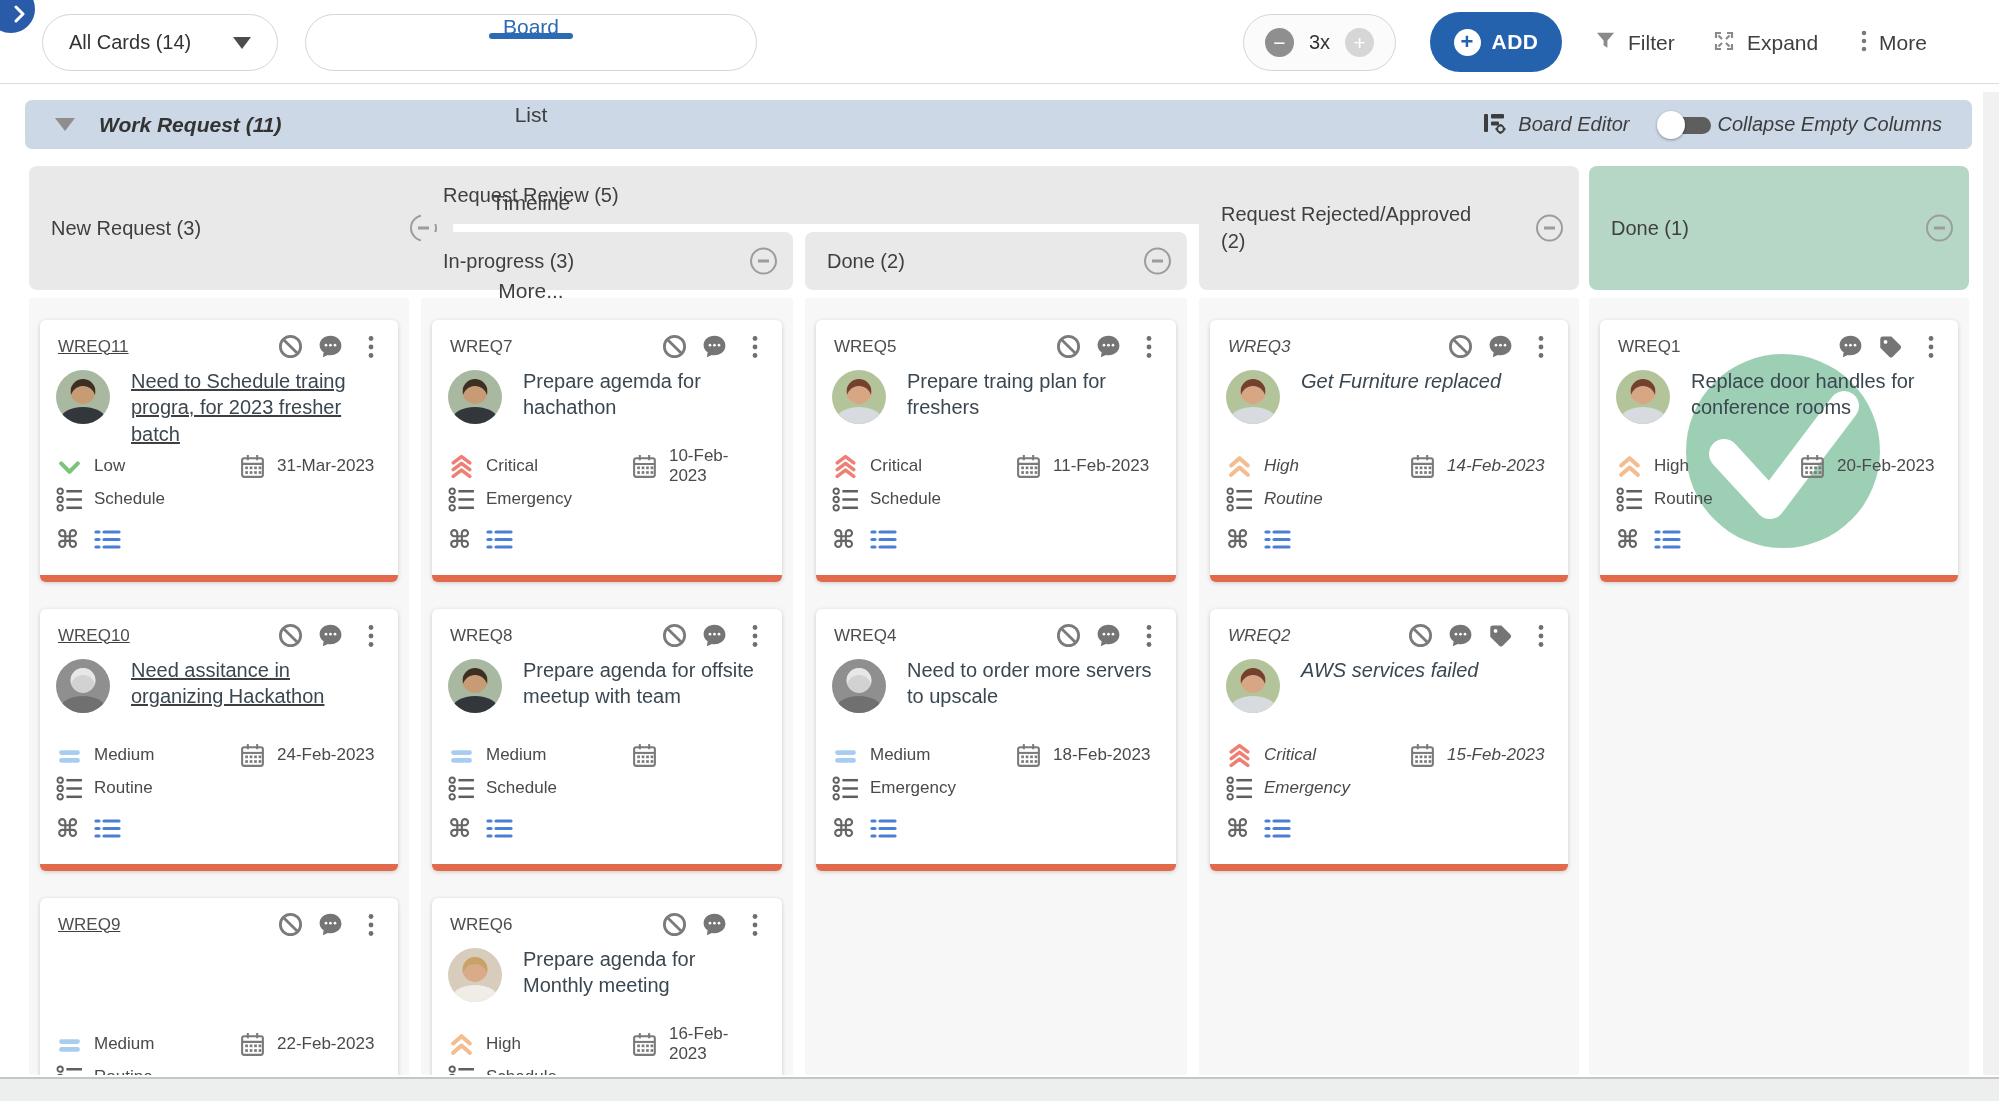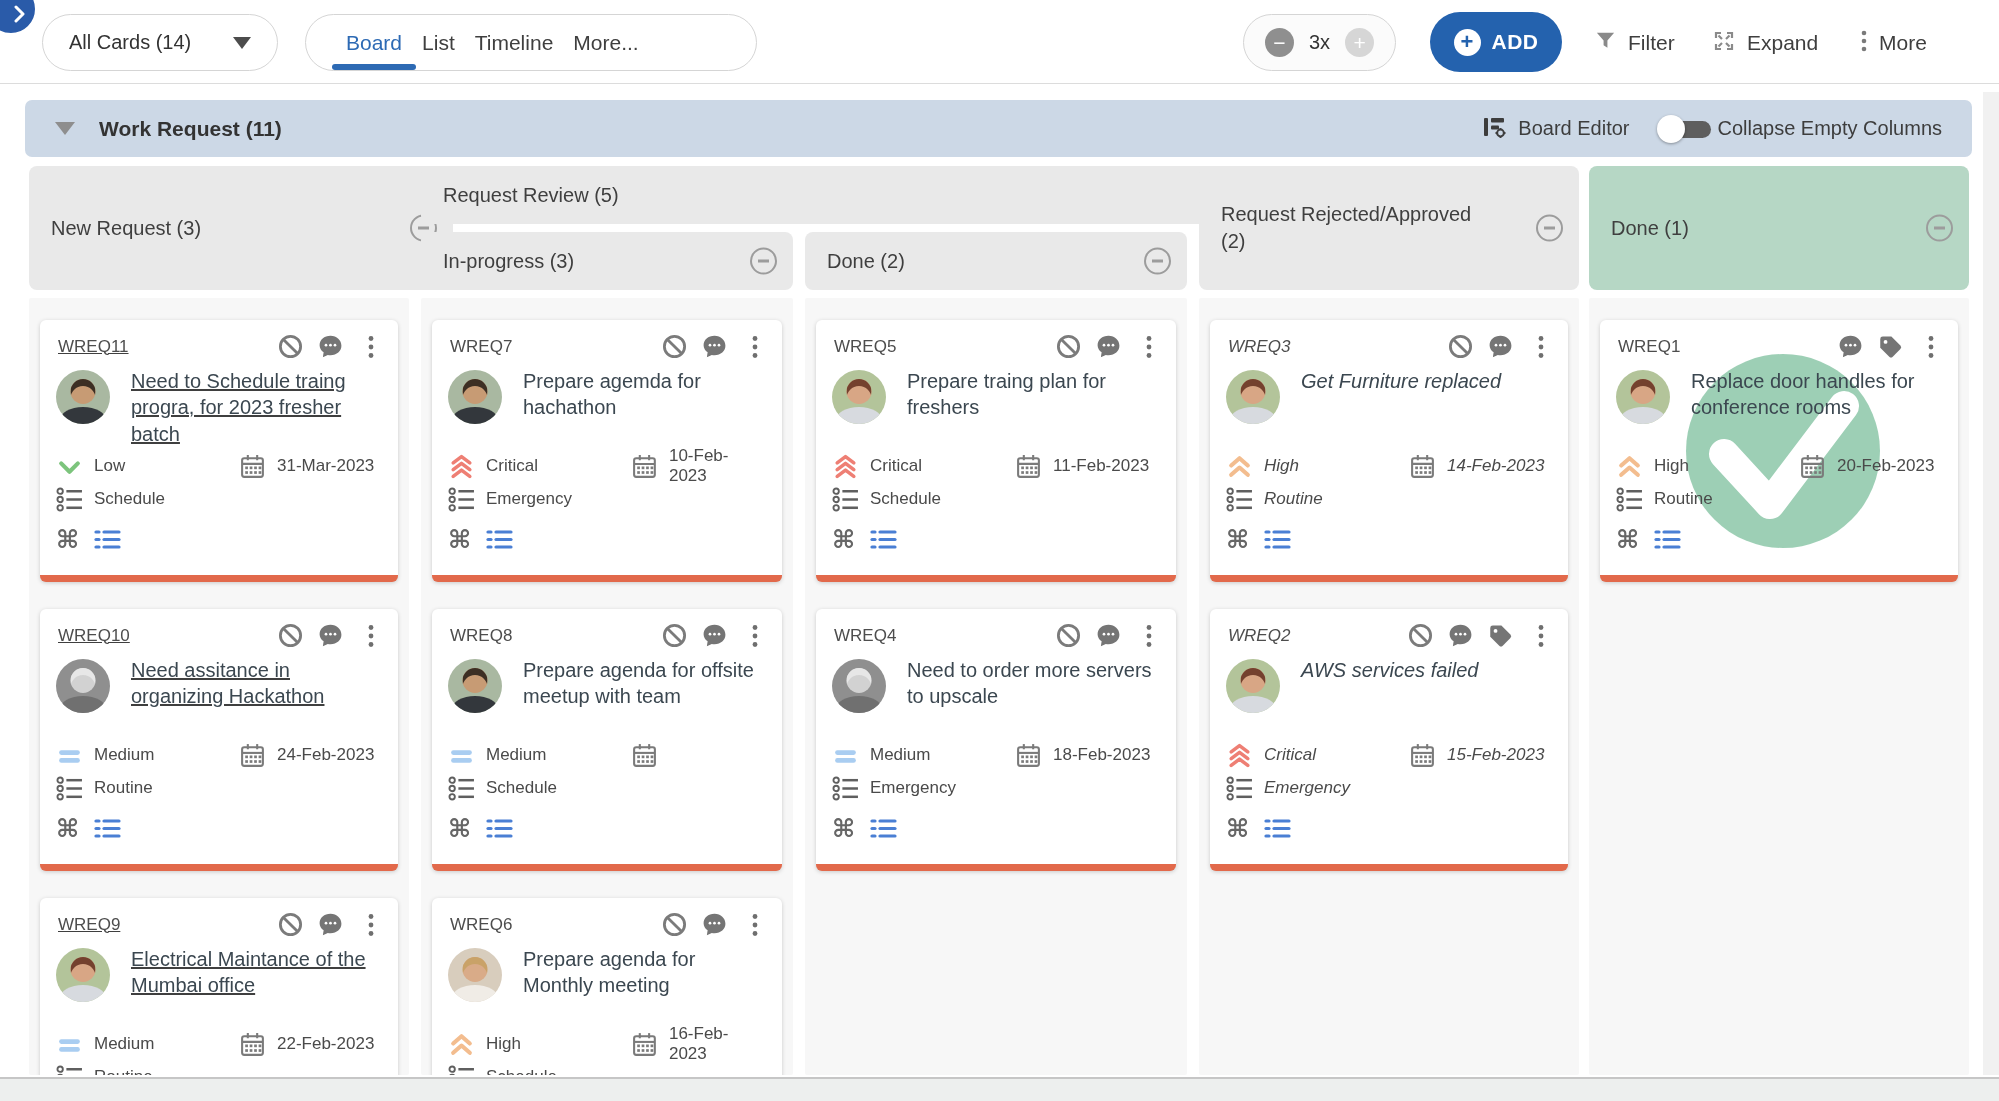--- a/index.html
+++ b/index.html
@@ -12,43 +12,43 @@
           border-bottom:1px solid #dcdcdc;z-index:5;}
   .corner-btn{position:absolute;left:-16px;top:-18px;width:54px;height:54px;border-radius:50%;
           background:#2a5ba9;border:3px solid #fff;z-index:9;display:flex;align-items:center;
           justify-content:center;padding-left:16px;padding-top:10px;}
   .pill{position:absolute;top:14px;height:57px;border:1.5px solid #d5d5d5;border-radius:29px;
         display:flex;align-items:center;background:#fff;}
   .cards-filter{left:42px;width:236px;padding:0 26px;justify-content:space-between;cursor:pointer;}
   .cards-filter .lbl{font-size:20px;color:#333;}
   .caret-dn{width:0;height:0;border-left:9px solid transparent;border-right:9px solid transparent;
             border-top:12px solid #4c4c4c;}
-  .tabs-pill{left:305px;width:452px;padding:0 40px;gap:20px;}
+  .tabs-pill{left:305px;width:452px;padding:0 40px;gap:64px;flex-direction:column;}
   .tab{position:relative;height:100%;display:flex;align-items:center;font-size:21px;color:#3f3f3f;cursor:pointer;}
   .tab.active{color:#2d6ab4;}
   .tab.active::after{content:'';position:absolute;bottom:0;left:-14px;right:-14px;height:6px;
             background:#2d6ab4;border-radius:4px;}
   .zoom-pill{left:1243px;width:153px;gap:15px;justify-content:center;background:#fbfbfb;}
   .zbtn{width:29px;height:29px;border-radius:50%;color:#fff;display:flex;align-items:center;
         justify-content:center;font-size:21px;line-height:1;cursor:pointer;flex:none;}
   .zbtn.minus{background:#8f8f8f;}
   .zbtn.plus{background:#d6d6d6;}
   .zoom-val{font-size:20px;color:#333;}
   .add-btn{position:absolute;left:1430px;top:12px;width:132px;height:60px;border-radius:30px;
         background:#2462ae;display:flex;align-items:center;justify-content:center;gap:11px;cursor:pointer;}
   .add-plus{width:27px;height:27px;border-radius:50%;background:#fff;color:#2462ae;display:flex;
         align-items:center;justify-content:center;font-size:22px;font-weight:700;line-height:1;}
   .add-lbl{color:#fff;font-size:21px;font-weight:700;letter-spacing:.5px;}
   .tb-action{position:absolute;top:14px;height:57px;display:flex;align-items:center;gap:11px;cursor:pointer;}
   .tb-action .lbl{font-size:21px;color:#3f3f3f;}
   .tb-filter{left:1594px;} .tb-expand{left:1712px;} .tb-more{left:1860px;}
 
   
-  .section-hd{position:absolute;left:25px;top:100px;width:1947px;height:57px;background:#ccd8e6;
-        border-radius:7px;display:flex;align-items:center;z-index:4;}
+  .section-hd{position:absolute;left:25px;top:100px;width:1947px;height:49px;background:#ccd8e6;
+        border-radius:7px;display:flex;align-items:center;z-index:4;font-style:italic;}
   .sec-caret{margin-left:30px;width:0;height:0;border-left:10px solid transparent;
         border-right:10px solid transparent;border-top:13px solid #8e8e8e;cursor:pointer;}
   .sec-title{margin-left:24px;font-size:21px;font-weight:700;color:#333;}
   .sec-right{margin-left:auto;margin-right:30px;display:flex;align-items:center;gap:4px;}
   .be{display:flex;align-items:center;gap:12px;cursor:pointer;}
   .be .lbl{font-size:20px;color:#3d3d3d;}
   .toggle{position:relative;width:56px;height:28px;flex:none;margin-left:24px;cursor:pointer;}
   .toggle .track{position:absolute;left:18px;top:6px;width:36px;height:17px;background:#5e5e5e;border-radius:9px;}
   .toggle .knob{position:absolute;left:0;top:0;width:28px;height:28px;background:#fff;border-radius:50%;
         box-shadow:0 1px 3px rgba(0,0,0,.35);}
@@ -436,24 +436,20 @@
             </span>
             <span class="hicon">
               <svg viewBox="0 0 10 26" style="width:10px;height:26px">
                 <circle cx="5" cy="4.5" r="2.4" fill="#6f6f6f"></circle>
                 <circle cx="5" cy="13" r="2.4" fill="#6f6f6f"></circle>
                 <circle cx="5" cy="21.5" r="2.4" fill="#6f6f6f"></circle>
               </svg>
             </span>
           </span>
     </div>
-    <div class="card-main">
-      <span class="avatar av-woman-photo"></span>
-      <span class="title">Electrical Maintance of the Mumbai office</span>
-    </div>
     <div class="row-pd">
       <span class="prio">
         <span class="prio-icon">
               <svg viewBox="0 0 26 24">
                 <rect x="3" y="7" width="20" height="4.4" rx="2.2" fill="#a9cdf1"></rect>
                 <rect x="3" y="14.5" width="20" height="4.4" rx="2.2" fill="#a9cdf1"></rect>
               </svg>
             </span>
         <span class="meta-lbl">Medium</span>
       </span>

